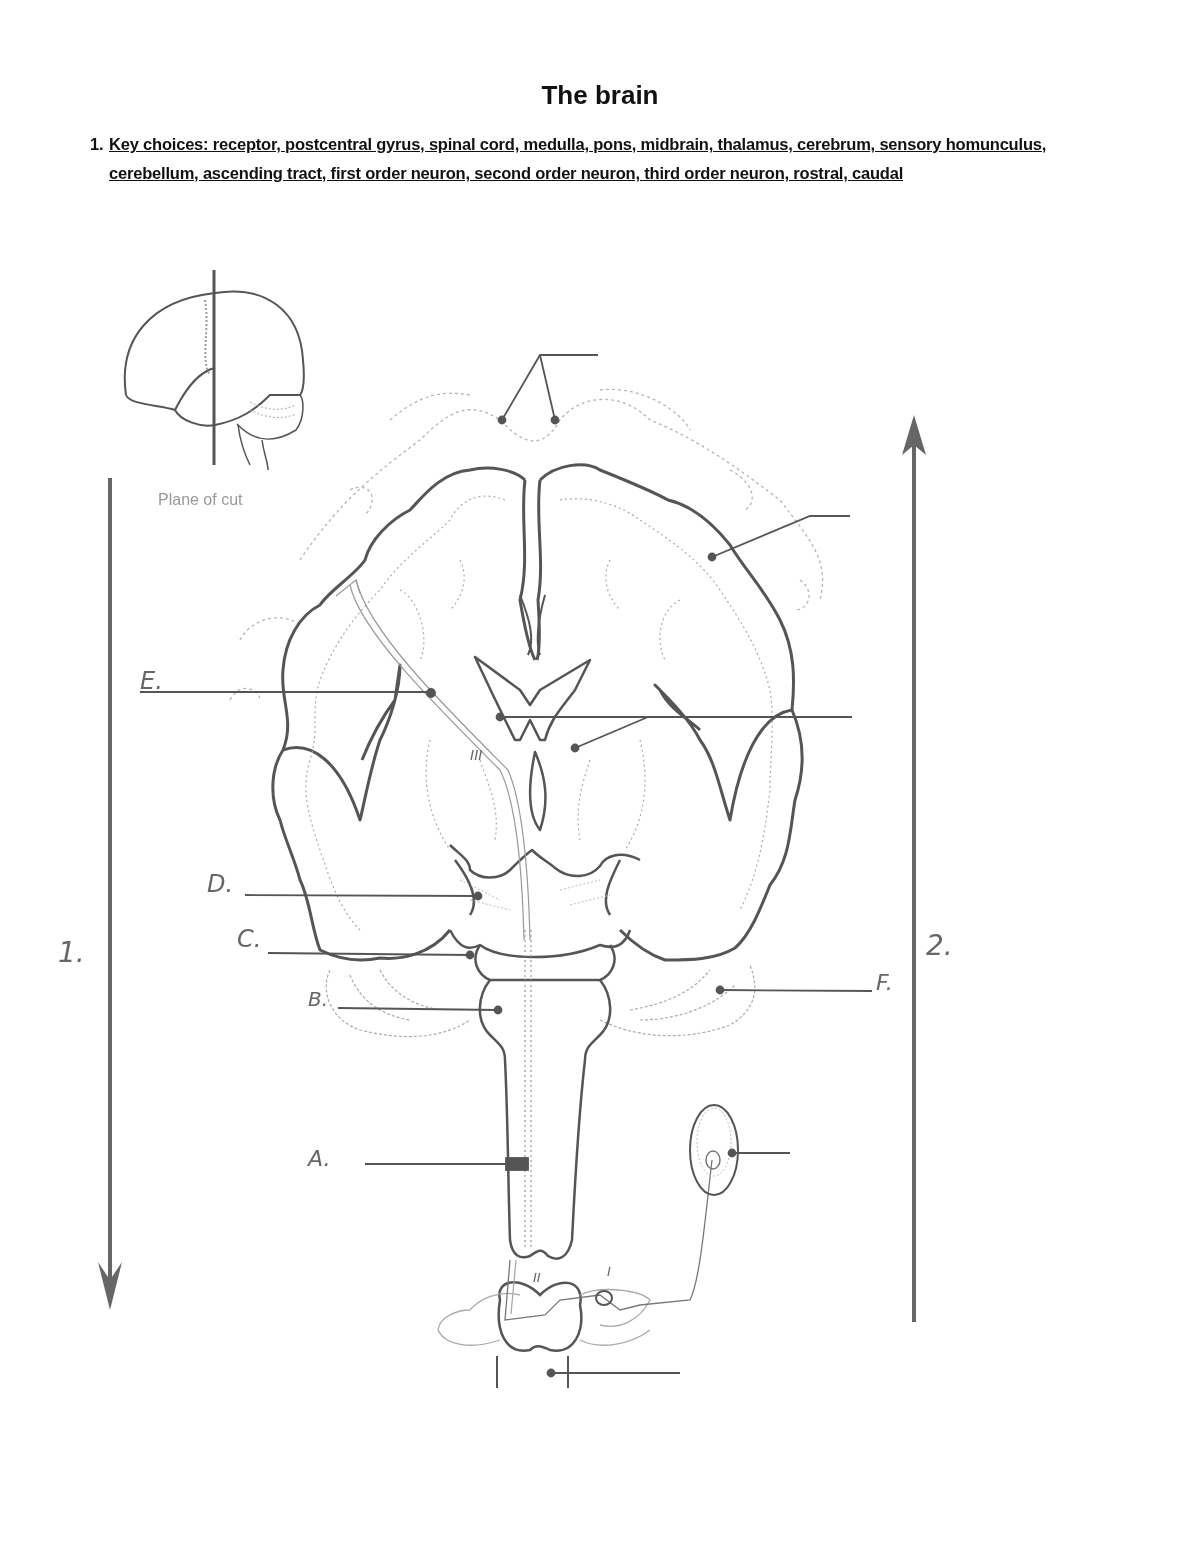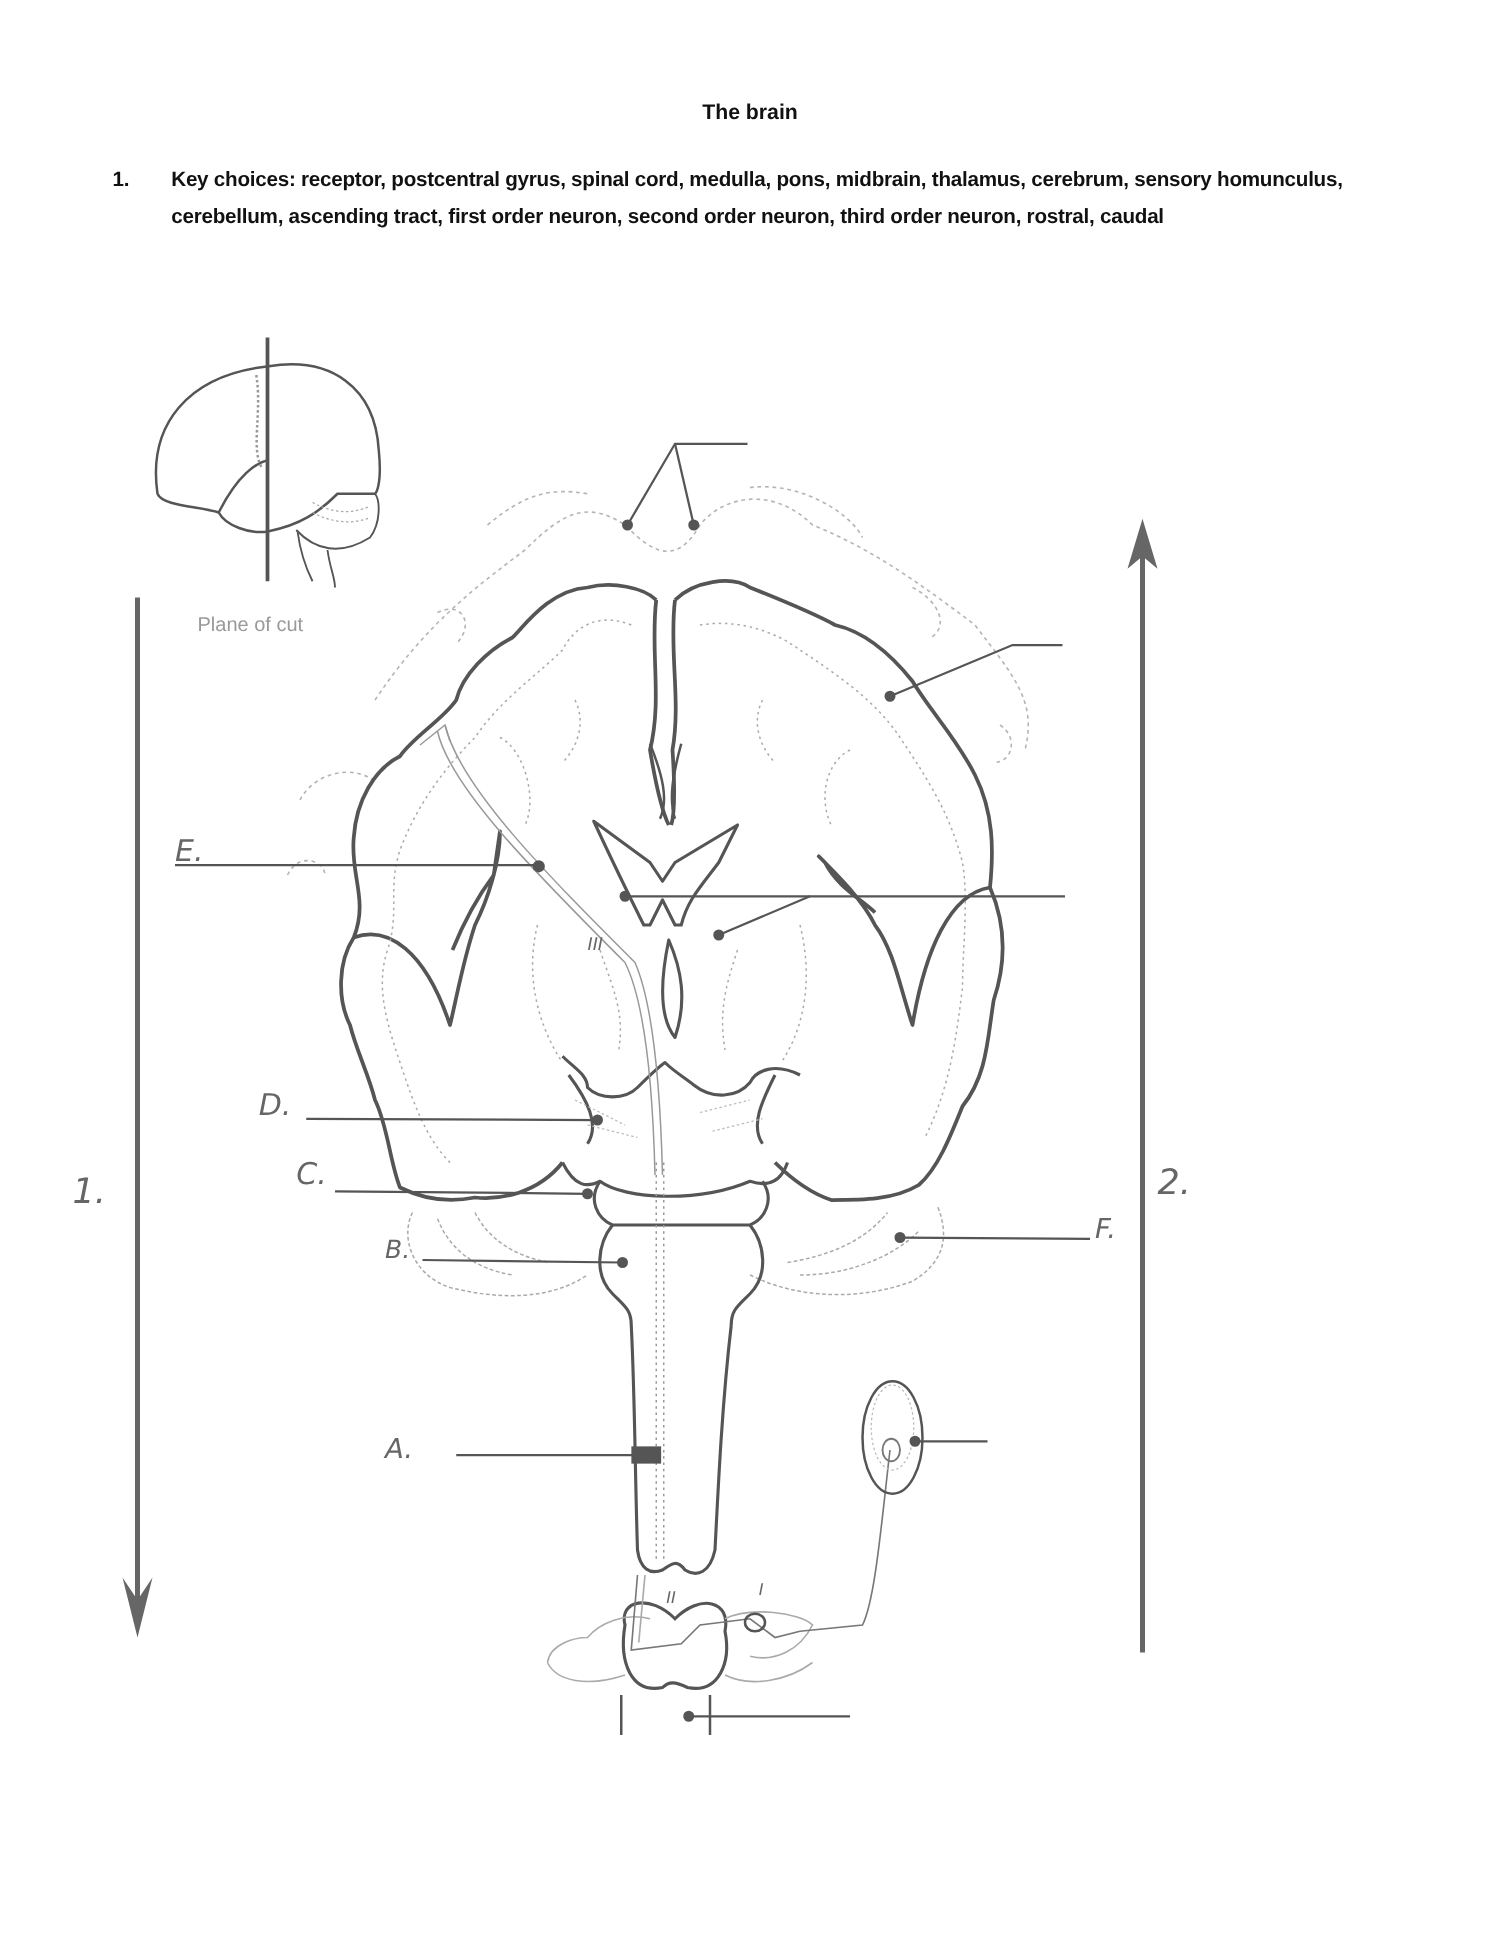--- a/index.html
+++ b/index.html
@@ -1,20 +1,20 @@
 <!DOCTYPE html>
 <html><head>
 <meta charset="utf-8">
 <style>
   html, body { margin: 0; padding: 0; background: #ffffff; }
   body { width: 1200px; height: 1552px; position: relative; overflow: hidden; font-family: "Liberation Sans", sans-serif; color: #111; }
-  .title { position: absolute; left: 0; width: 1200px; top: 80px; text-align: center; font-size: 17px; font-weight: bold; color: #111; }
+  .title { position: absolute; left: 0; width: 1200px; top: 80px; text-align: center; font-size: 26px; font-weight: bold; color: #111; }
   .question { position: absolute; left: 90px; top: 130px; width: 1010px; font-size: 16.5px; font-weight: bold; line-height: 29px; color: #111; letter-spacing: -0.2px; }
   .question .num { position: absolute; left: 0; top: 0; }
-  .question .body { margin-left: 47px; }
+  .question .body { margin-left: 19px; text-decoration: underline; }
   svg.figure { position: absolute; left: 0; top: 0; }
   .hand { font-family: "DejaVu Sans", sans-serif; fill: #666; font-style: italic; }
 </style>
 </head>
 <body>
 
 <div class="title">The brain</div>
 
 <div class="question">
   <span class="num">1.</span>

